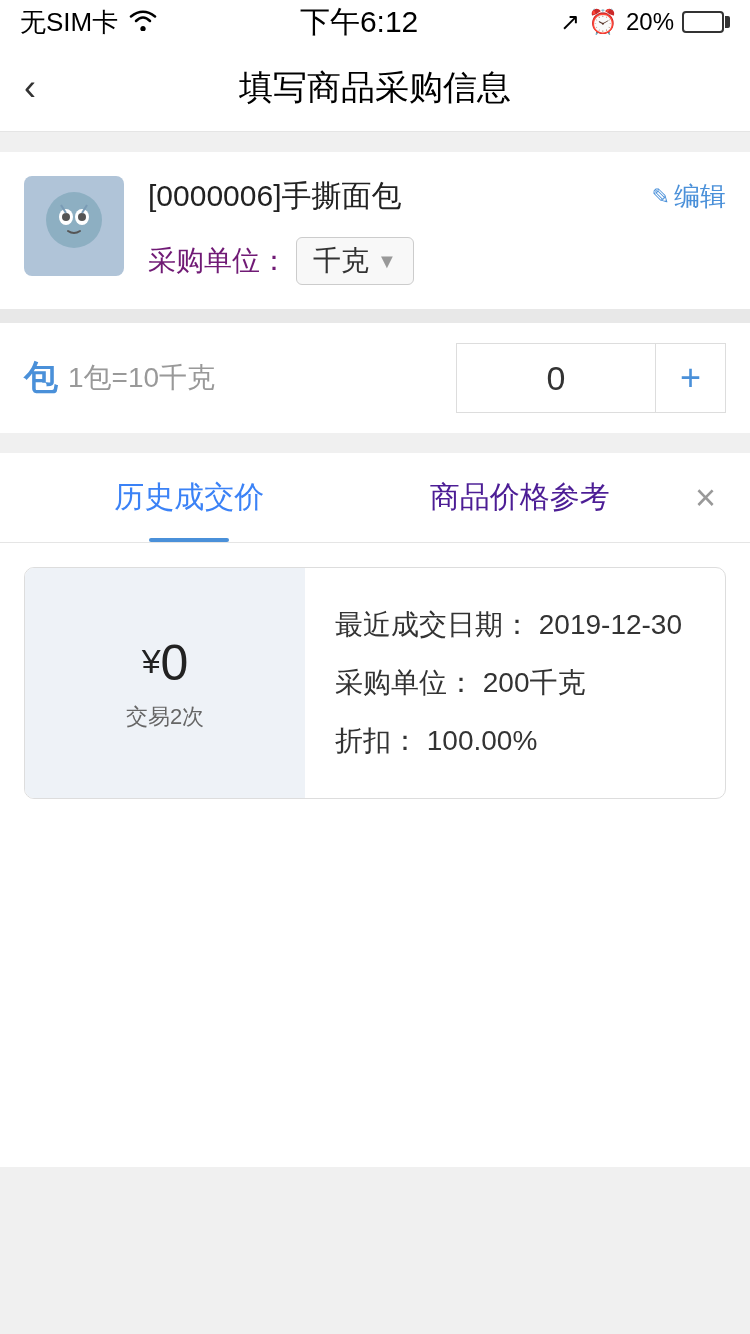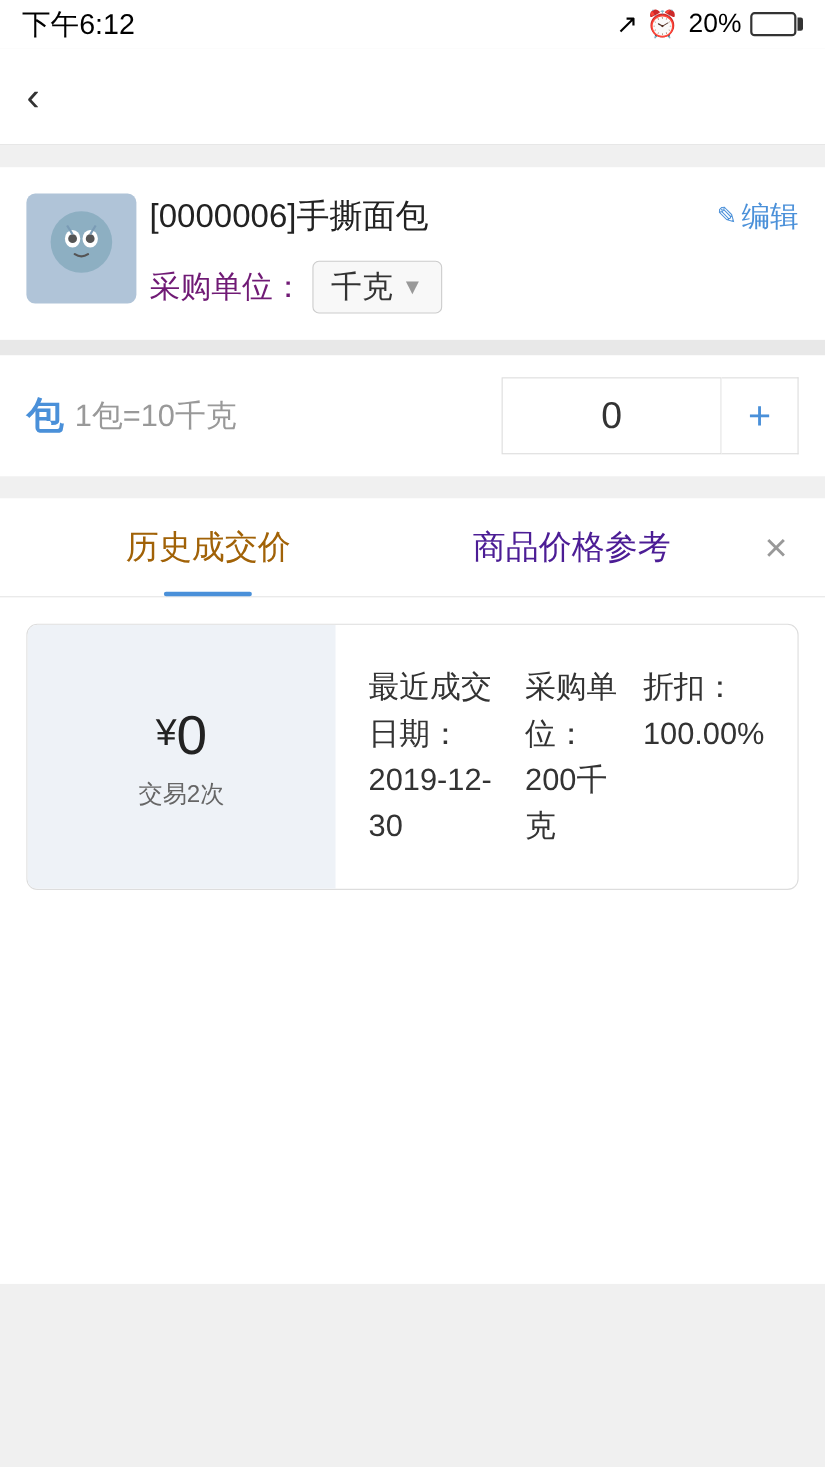--- a/index.html
+++ b/index.html
@@ -23,21 +23,21 @@
       font-size: 28px;
     }
     .status-left {
       display: flex;
       align-items: center;
       gap: 10px;
       font-size: 26px;
       color: #000;
     }
     .status-center {
-      font-size: 26px;
+      font-size: 30px;
       font-weight: 500;
       color: #000;
     }
     .status-right {
       display: flex;
       align-items: center;
       gap: 8px;
       font-size: 24px;
       color: #000;
     }
@@ -92,21 +92,21 @@
       color: #000;
     }
 
     
     .product-card {
       background: #fff;
       margin-top: 20px;
       padding: 24px;
       display: flex;
       align-items: flex-start;
-      gap: 12px;
+      gap: 24px;
     }
     .product-thumb {
       width: 100px;
       height: 100px;
       background: #b0c4d8;
       border-radius: 8px;
       display: flex;
       align-items: center;
       justify-content: center;
       flex-shrink: 0;
@@ -252,21 +252,21 @@
     .tab-item {
       flex: 1;
       text-align: center;
       padding: 24px 0;
       font-size: 30px;
       color: #4c1d95;
       cursor: pointer;
       position: relative;
     }
     .tab-item.active {
-      color: #a16207;
+      color: #3b82f6;
     }
     .tab-item.active::after {
       content: '';
       position: absolute;
       bottom: 0;
       left: 50%;
       transform: translateX(-50%);
       width: 80px;
       height: 4px;
       background: #4a90d9;
@@ -308,56 +308,67 @@
     }
     .history-trades {
       font-size: 22px;
       color: #666;
       margin-top: 10px;
     }
     .history-right {
       flex: 1.5;
       padding: 36px 30px;
       display: flex;
-      flex-direction: row;
+      flex-direction: column;
       justify-content: center;
       gap: 16px;
     }
     .history-detail-row {
       font-size: 28px;
       color: #333;
       line-height: 1.5;
     }
 
     
     .content-area {
       background: #fff;
       min-height: 600px;
     }
   </style>
 </head>
 <body>
 
 <div class="status-bar">
+  <div class="status-left">
+    <span>无SIM卡</span>
+    <span>
+      <svg width="30" height="22" viewBox="0 0 30 22" fill="none">
+        <path d="M15 17 C13.5 17 12.3 18.2 12.3 19.7 S13.5 22.4 15 22.4 S17.7 21.2 17.7 19.7 S16.5 17 15 17Z" fill="#000"></path>
+        <path d="M8 12 Q15 5 22 12" stroke="#000" stroke-width="2.5" fill="none" stroke-linecap="round"></path>
+        <path d="M3 7.5 Q15 -2 27 7.5" stroke="#000" stroke-width="2.5" fill="none" stroke-linecap="round"></path>
+      </svg>
+    </span>
+  </div>
   <div class="status-center">下午6:12</div>
   <div class="status-right">
     <span style="font-size:24px;">↗</span>
     <span style="font-size:24px;">⏰</span>
     <span>20%</span>
     <span class="battery-icon">
       <span class="battery-body">
         <span class="battery-fill"></span>
       </span>
       <span class="battery-tip"></span>
     </span>
   </div>
 </div>
 
 <div class="nav-bar">
   <span class="nav-back">‹</span>
+  <span class="nav-title">填写商品采购信息</span>
 </div>
 
 <div class="product-card">
   <div class="product-thumb">
     <span style="font-size:52px;color:#7a9bb5;">
       
       <svg width="70" height="70" viewBox="0 0 70 70" fill="none">
         <circle cx="35" cy="35" r="28" fill="#8dafc2"></circle>
         <ellipse cx="27" cy="32" rx="7" ry="8" fill="#fff"></ellipse>
         <ellipse cx="43" cy="32" rx="7" ry="8" fill="#fff"></ellipse>

